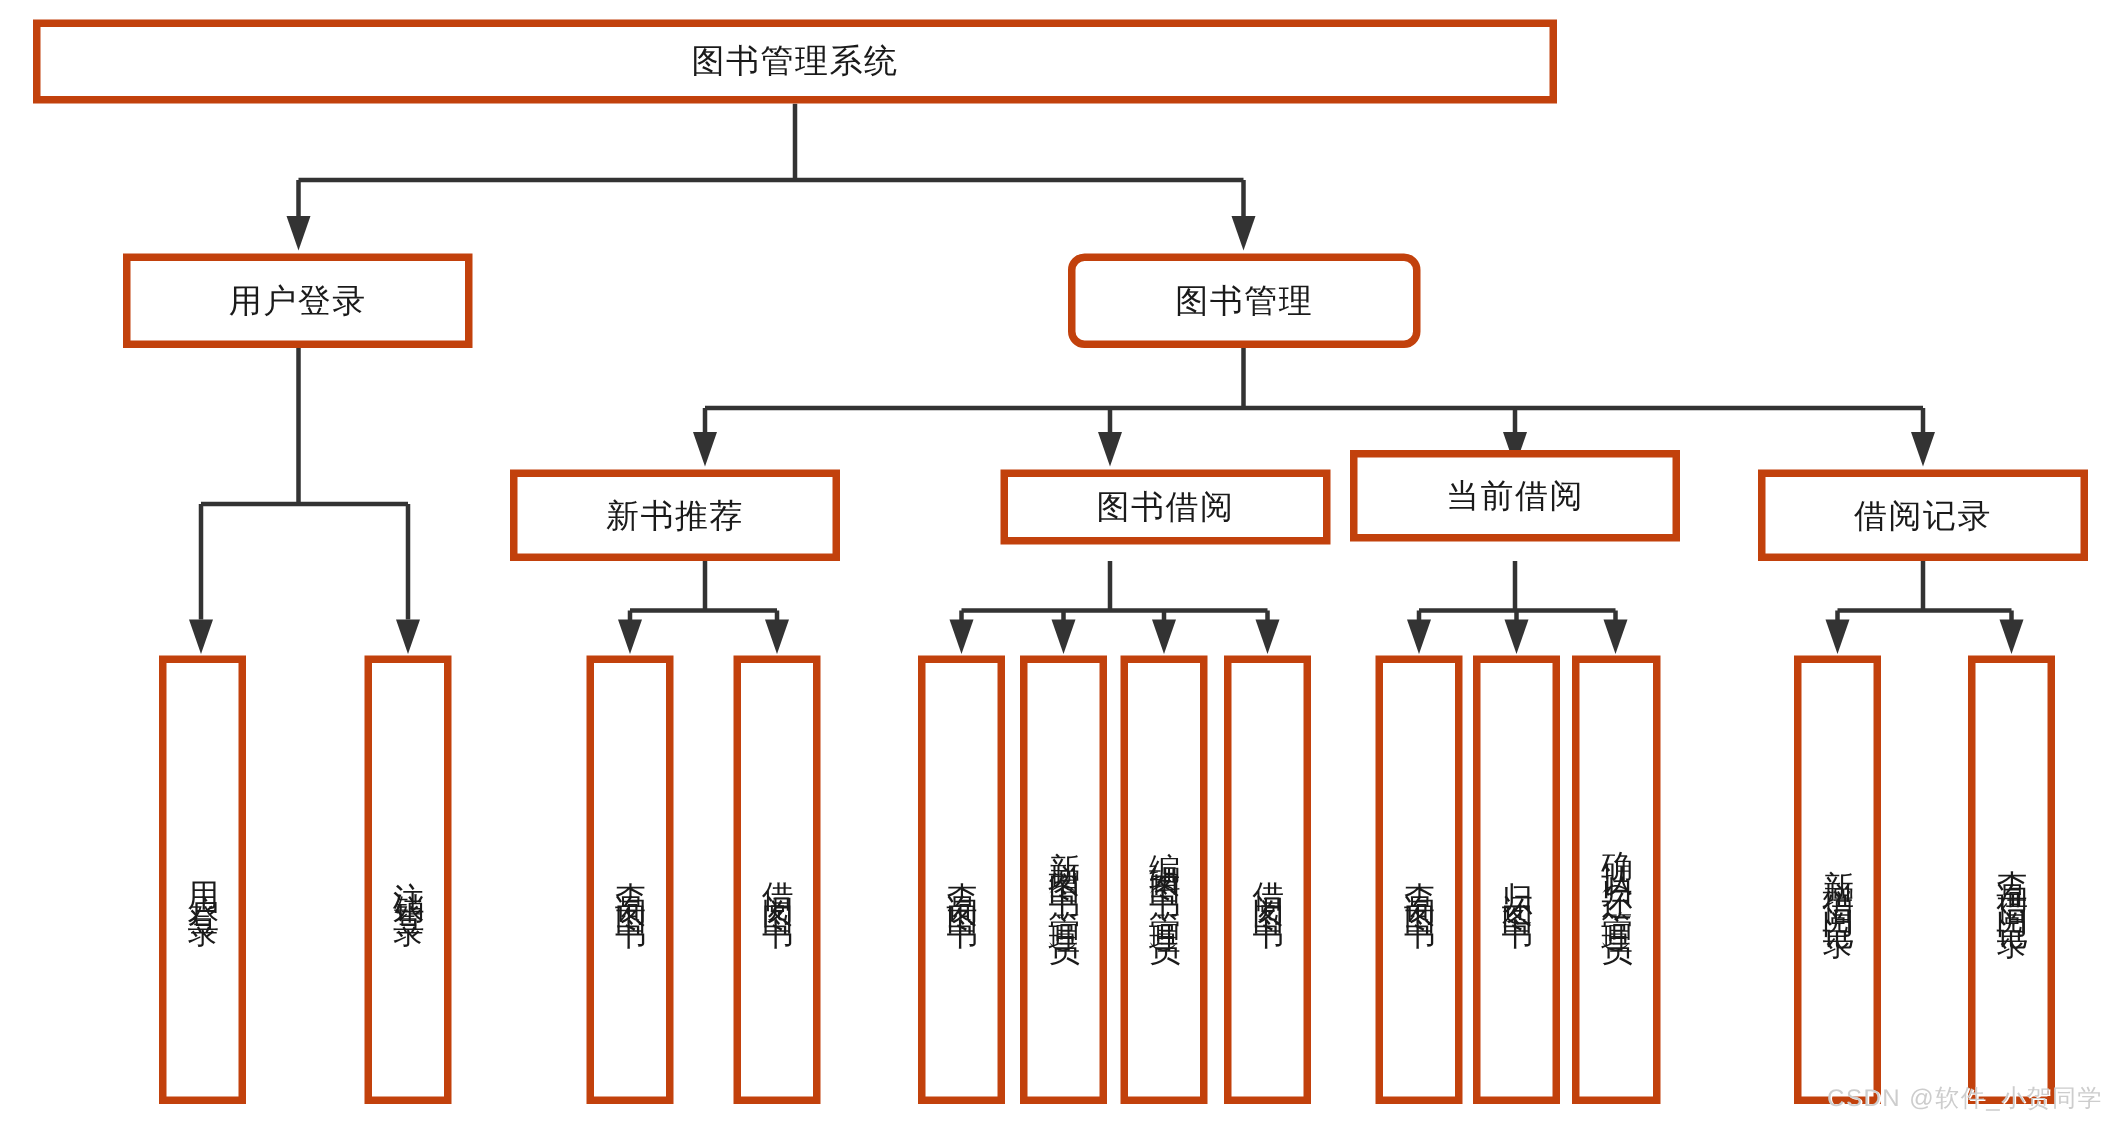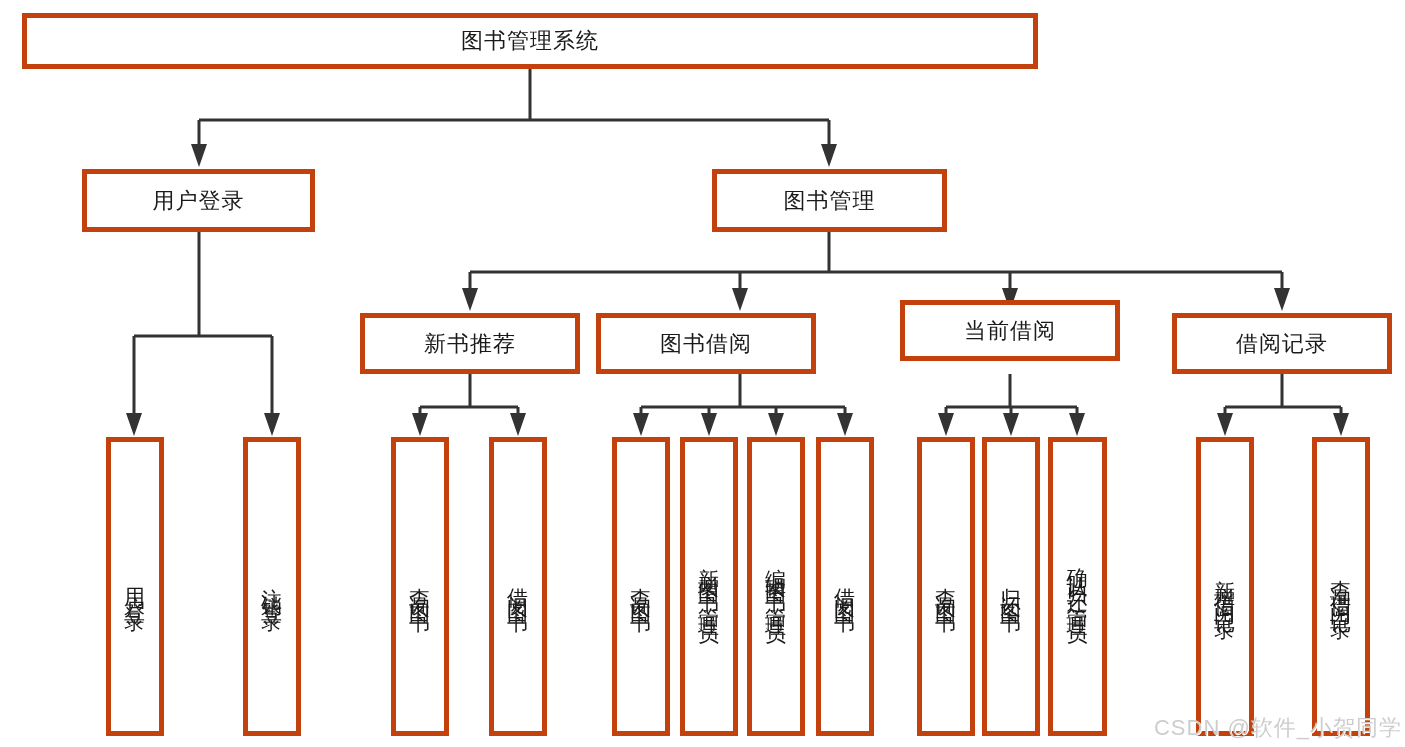--- a/index.html
+++ b/index.html
@@ -41,21 +41,21 @@
     writing-mode: vertical-rl;
     text-orientation: mixed;
     font-size: 21px;
     letter-spacing: 8px;
     line-height: 1;
   }
   .watermark {
     position: absolute;
     right: 3px;
     bottom: 4px;
-    font-size: 22px;
+    font-size: 16px;
     color: #cdcdcd;
     letter-spacing: 1px;
     text-shadow: 1px 1px 0 #ffffff;
     z-index: 5;
     white-space: nowrap;
   }
 </style>
 </head>
 <body>
 
@@ -90,24 +90,24 @@
       <polygon points="1003,413 1019,413 1011,436"></polygon>
       <polygon points="1069,413 1085,413 1077,436"></polygon>
       <polygon points="1217,413 1233,413 1225,436"></polygon>
       <polygon points="1333,413 1349,413 1341,436"></polygon>
     </g>
   </svg>
 
   <div class="node h-node" style="left:22px; top:13px; width:1016px; height:56px;">图书管理系统</div>
 
   <div class="node h-node" style="left:82px; top:169px; width:233px; height:63px;">用户登录</div>
-  <div class="node h-node" style="left:712px; top:169px; width:235px; height:63px;">图书管理</div>
+  <div class="node h-node" style="left:712px; top:169px; width:235px; height:63px;border-radius:11px;">图书管理</div>
 
-  <div class="node h-node" style="left:360px; top:313px; width:220px; height:61px;text-align:right;">新书推荐</div>
-  <div class="node h-node" style="left:596px; top:313px; width:220px; height:61px;">图书借阅</div>
+  <div class="node h-node" style="left:340px; top:313px; width:220px; height:61px;text-align:right;">新书推荐</div>
+  <div class="node h-node" style="left:667px; top:313px; width:220px; height:50px;">图书借阅</div>
   <div class="node h-node" style="left:900px; top:300px; width:220px; height:61px;">当前借阅</div>
   <div class="node h-node" style="left:1172px; top:313px; width:220px; height:61px;">借阅记录</div>
 
   <div class="node leaf" style="left:106px; top:437px; width:58px; height:299px;">用户登录</div>
   <div class="node leaf" style="left:243px; top:437px; width:58px; height:299px;">注销登录</div>
 
   <div class="node leaf" style="left:391px; top:437px; width:58px; height:299px;">查询图书</div>
   <div class="node leaf" style="left:489px; top:437px; width:58px; height:299px;">借阅图书</div>
 
   <div class="node leaf" style="left:612px; top:437px; width:58px; height:299px;">查询图书</div>

